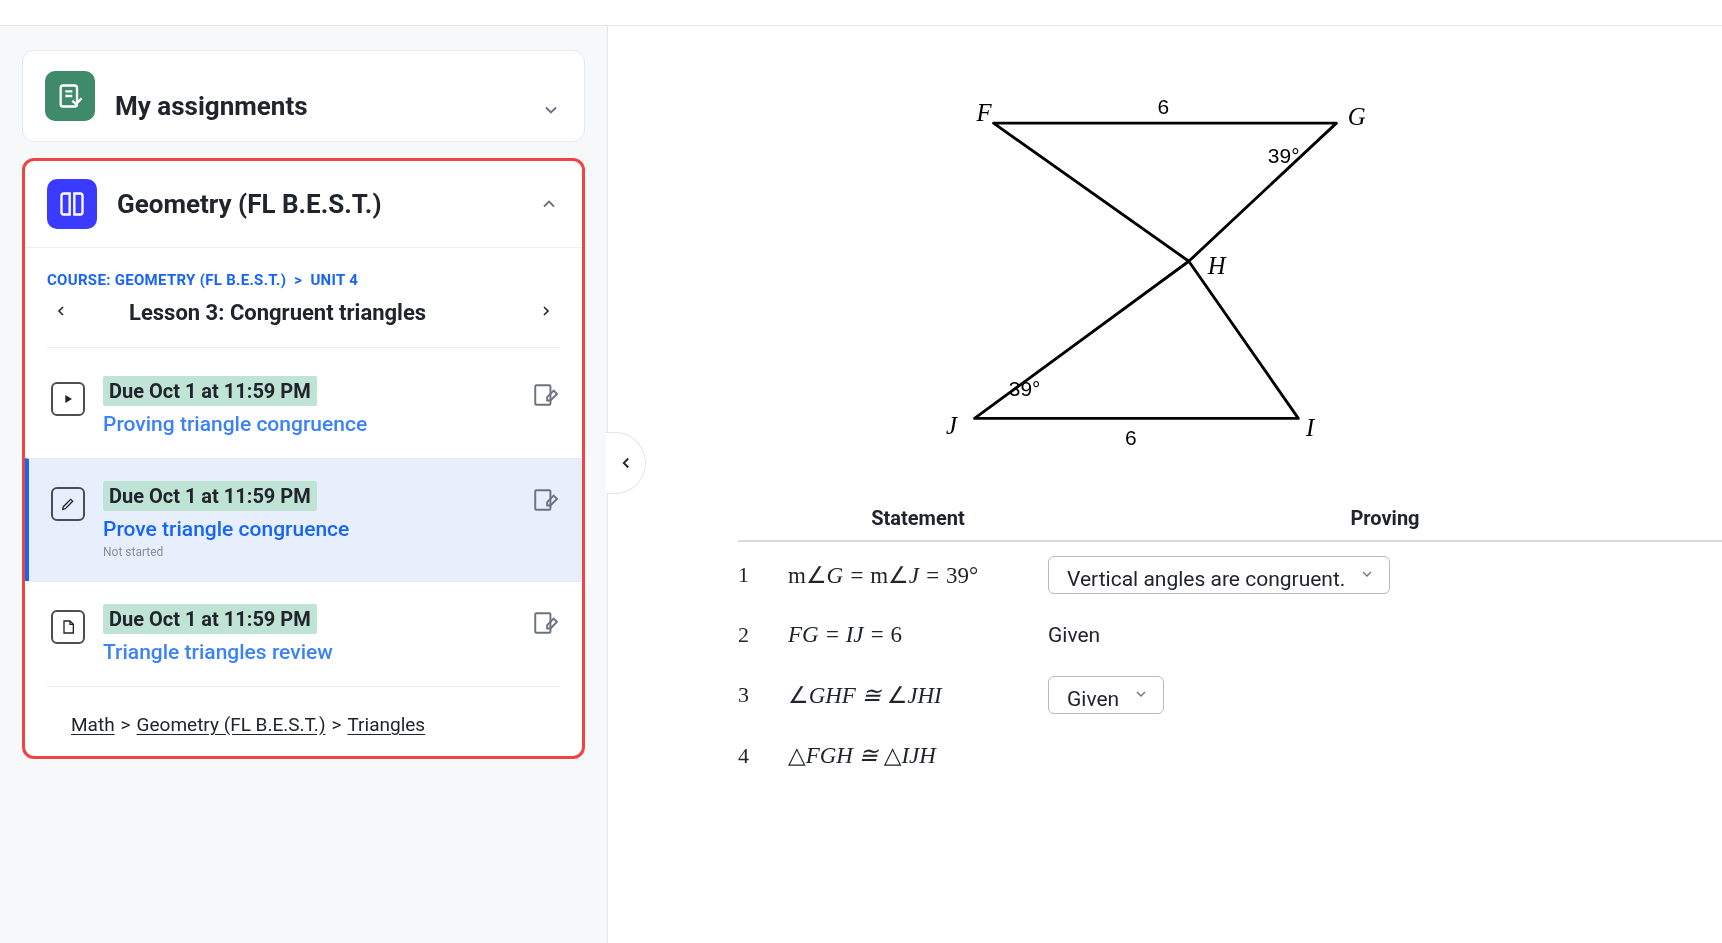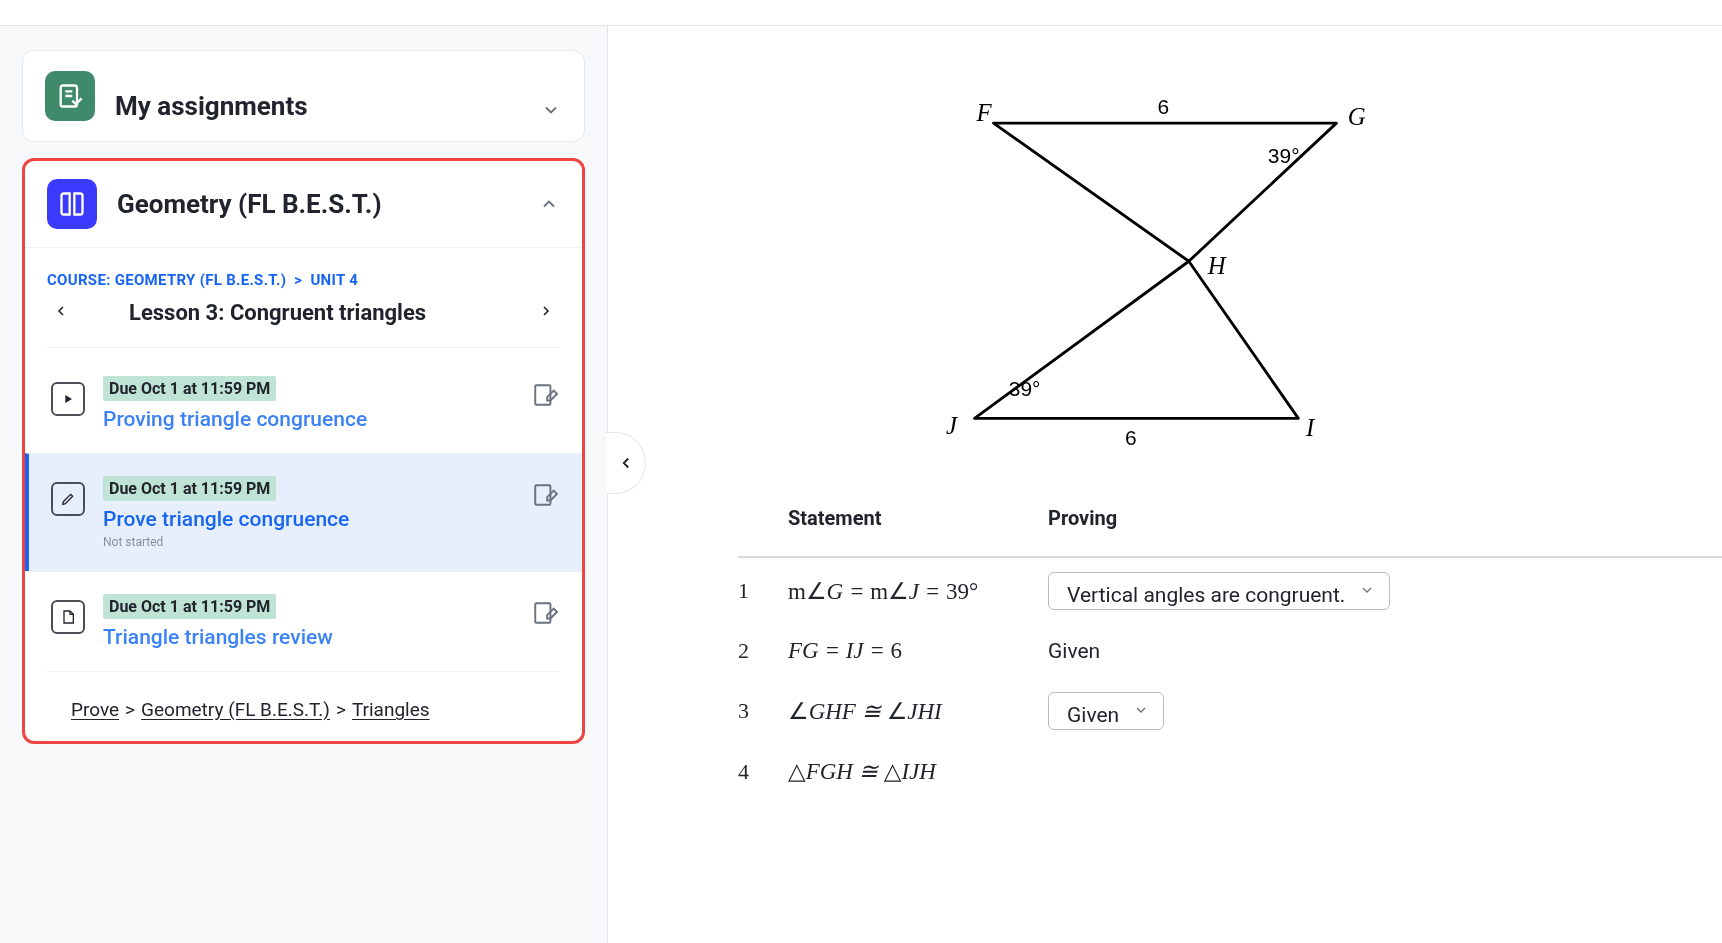--- a/index.html
+++ b/index.html
@@ -30,41 +30,41 @@
   .nav-arrow svg { width:16px; height:16px; stroke:currentColor; stroke-width:2.4; fill:none;}
   .lesson-title { flex:1; text-align:left; font-size:22px; font-weight:700; padding-left:42px;}
   .divider { height:1px; background:#eceef1; margin:0 22px;}
   .assign-list { padding:6px 0 0 0;}
   .assign-item { display:flex; align-items:flex-start; padding:22px 22px 22px 22px; gap:18px; position:relative; border-left:4px solid transparent;}
   .assign-item.active { background:#e6effb; border-left-color:#1865f2;}
   .assign-item + .assign-item { border-top:1px solid #eceef1;}
   .item-icon { width:34px; height:34px; border:2px solid #4b4e55; border-radius:6px; display:flex; align-items:center; justify-content:center; margin-top:6px;}
   .item-icon svg { width:16px; height:16px; stroke:#21242c; stroke-width:2; fill:none;}
   .item-body { flex:1;}
-  .due-chip { display:inline-block; background:#bfe3d4; color:#21242c; font-size:16px; font-weight:700; padding:3px 6px 3px 6px; border-radius:2px; margin-bottom:6px;}
+  .due-chip { display:inline-block; background:#bfe3d4; color:#21242c; font-size:20px; font-weight:700; padding:3px 6px 3px 6px; border-radius:2px; margin-bottom:6px;}
   .item-title { font-size:21px; font-weight:500; color:#3b82f6;}
   .item-title.link { color:#1865f2;}
   .item-status { font-size:12px; color:#8a8f98; margin-top:4px;}
   .trailing-icon { width:28px; height:28px; color:#6b7280; margin-top:6px;}
   .trailing-icon svg { width:26px; height:26px; stroke:currentColor; stroke-width:1.8; fill:none;}
   .path-crumb { padding:26px 22px 20px 46px; font-size:19px; color:#21242c; text-decoration:underline; text-underline-offset:3px;}
   .path-crumb .sep { margin:0 6px; text-decoration:none; display:inline-block;}
   .path-crumb a { color:#21242c;}
   
   .collapse-handle { position:absolute; left:608px; top:432px; transform:translateX(-2px); width:40px; height:62px; background:#ffffff; border:1px solid #e3e5e8; border-left:none; border-radius:0 32px 32px 0; display:flex; align-items:center; justify-content:center; cursor:pointer;}
   .collapse-handle svg { width:18px; height:18px; stroke:#21242c; stroke-width:2.4; fill:none;}
   
   .main { flex:1; position:relative; overflow:auto; padding:20px 0 0 0;}
   .figure-wrap { display:flex; justify-content:center; padding-top:20px;}
   .figure { width:520px; height:400px;}
   .figure svg { width:100%; height:100%; overflow:visible;}
   .fig-label { font-family: "Times New Roman", Georgia, serif; font-style:italic; font-size:26px;}
   .fig-num { font-family: -apple-system, sans-serif; font-size:22px; font-style:normal;}
   .proof { margin:40px 0 0 0; padding:0 0 30px 130px;}
-  .proof-header { display:flex; font-weight:700; font-size:20px; border-bottom:2px solid #d7dadf; padding-bottom:26px;}
+  .proof-header { display:flex; font-weight:700; font-size:20px; border-bottom:2px solid #d7dadf; padding-bottom:10px;text-align:center;}
   .col-num { width:50px;}
   .col-stmt { width:260px;}
   .col-reason { flex:1;}
   .proof-row { display:flex; align-items:center; padding:14px 0; font-size:20px;}
   .proof-row .num { width:50px; font-family:"Times New Roman", serif; font-size:22px;}
   .proof-row .stmt { width:260px; font-family:"Times New Roman", Georgia, serif; font-style:italic; font-size:23px; white-space:nowrap;}
   .proof-row .stmt .up { font-style:normal;}
   .proof-row .reason { flex:1; display:flex; align-items:center; gap:10px;}
   .select-box { border:1.5px solid #b5b9c0; border-radius:6px; padding:10px 44px 2px 18px; font-size:21px; color:#21242c; background:#ffffff; position:relative; display:inline-flex; align-items:center; cursor:pointer;}
   .select-box .dd { position:absolute; right:14px; top:50%; transform:translateY(-50%);}
@@ -197,21 +197,21 @@
                 <path d="M14 14l6-6 3 3-6 6-3 0 0-3z"></path>
               </svg>
           </div>
         </div>
 
       </div>
 
       <div class="divider"></div>
 
       <div class="path-crumb">
-        <a>Prove</a><span class="sep">&gt;</span><a>Geometry (FL B.E.S.T.)</a><span class="sep">&gt;</span><a>Triangles</a>
+        <a>Math</a><span class="sep">&gt;</span><a>Geometry (FL B.E.S.T.)</a><span class="sep">&gt;</span><a>Triangles</a>
       </div>
     </div>
 
   </aside>
 
   <div class="collapse-handle">
     <svg viewBox="0 0 24 24">
         <polyline points="15 18 9 12 15 6"></polyline>
       </svg>
   </div>

